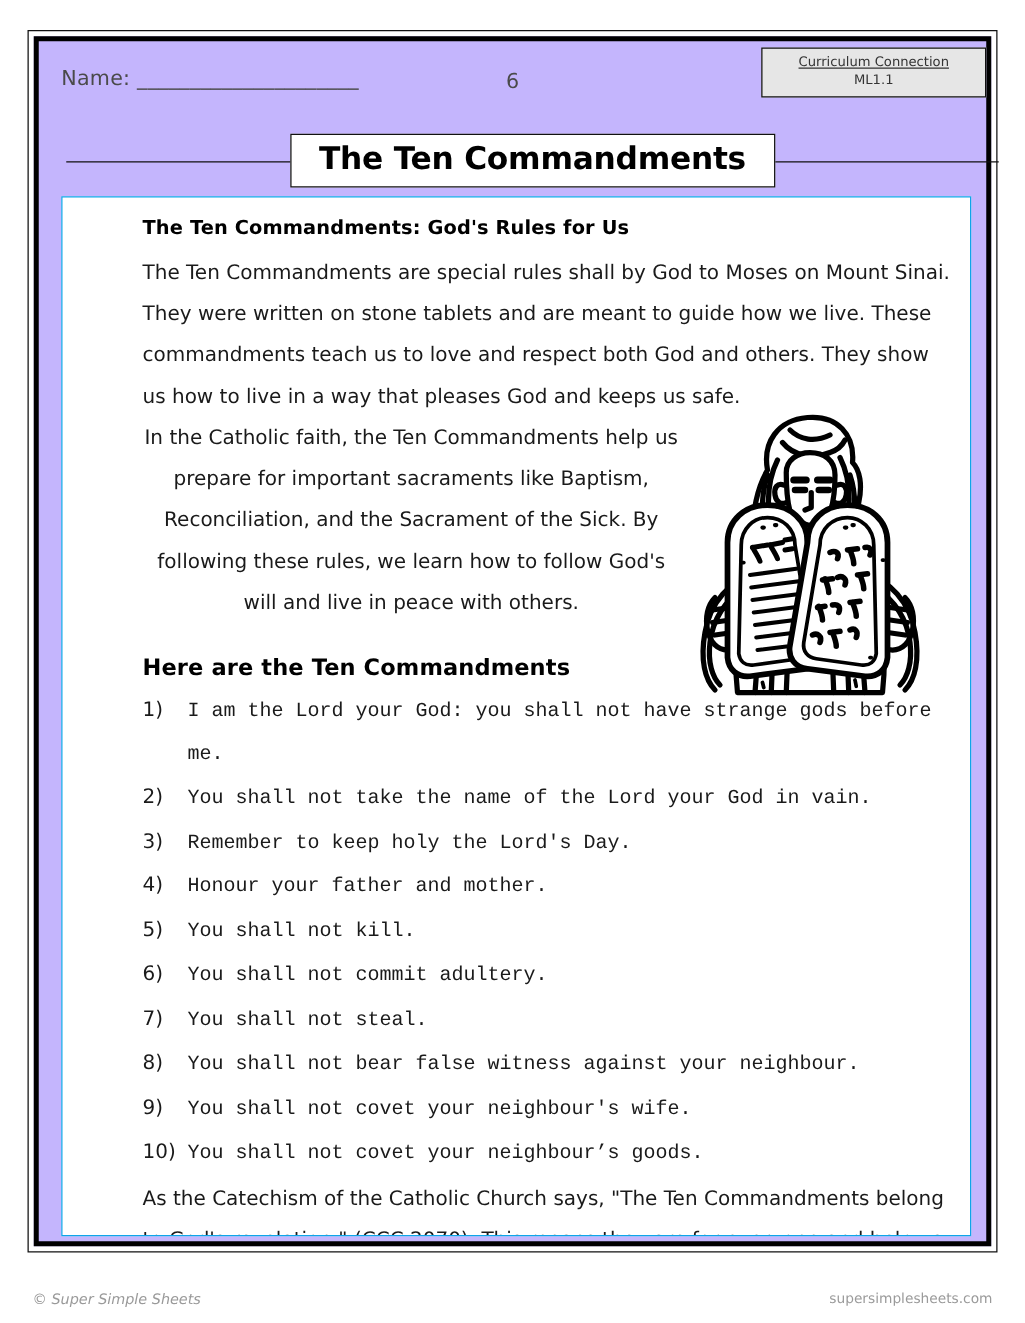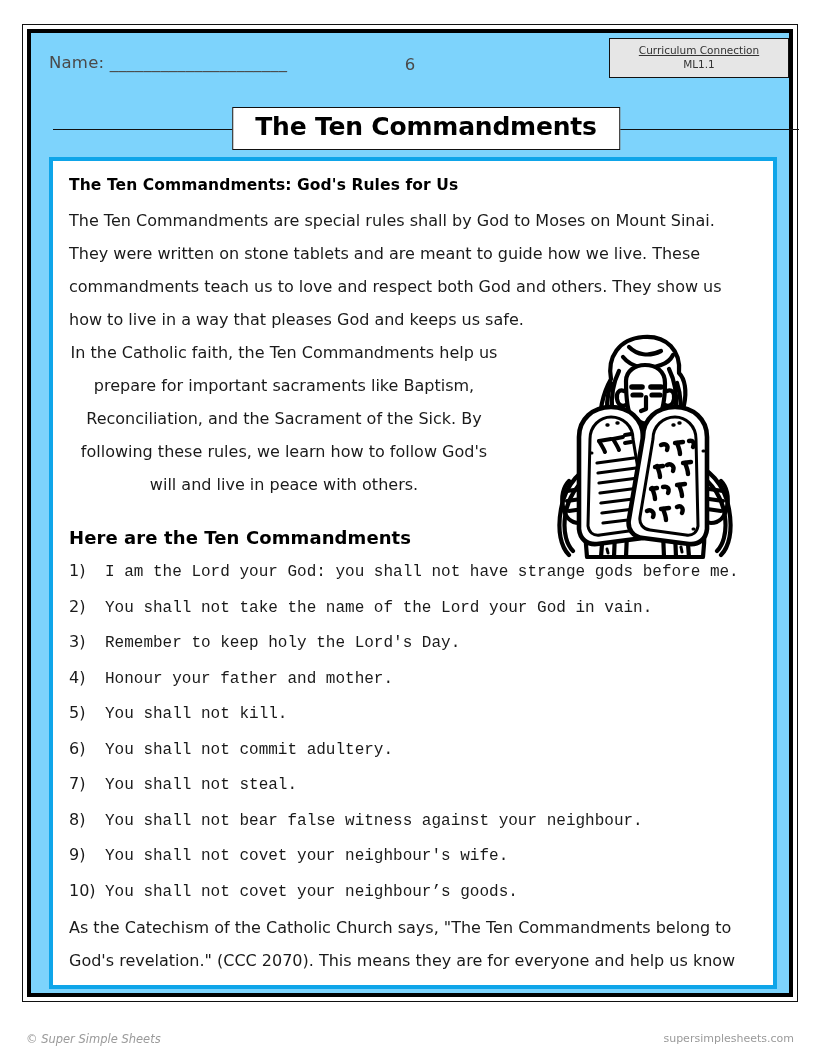--- a/index.html
+++ b/index.html
@@ -28,21 +28,21 @@
     border: 1px solid #111;
     background: #fff;
   }
   #sheet-inner {
     position: absolute;
     left: 4px;
     top: 4px;
     right: 4px;
     bottom: 4px;
     border: 4px solid #000;
-    background: #7dd3fc;
+    background: #c4b5fd;
   }
   #sheet-pad {
     position: absolute;
     inset: 0;
     padding: 0;
   }
 
   
   .header-row {
     position: absolute;
@@ -128,23 +128,24 @@
     line-height: 1.15;
   }
 
   
   .content-box {
     position: absolute;
     left: 18px;
     top: 124px;
     width: 728px;
     height: 832px;
-    border: 4px solid #0ea5e9;
+    border: 1px solid #0ea5e9;
     background: #fff;
     overflow: hidden;
+    padding-left: 48px;
   }
   .content-pad {
     position: relative;
     padding: 15px 16px 0 16px;
     height: 100%;
   }
 
   .lede-heading {
     font-size: 15.5px;
     font-weight: bold;

